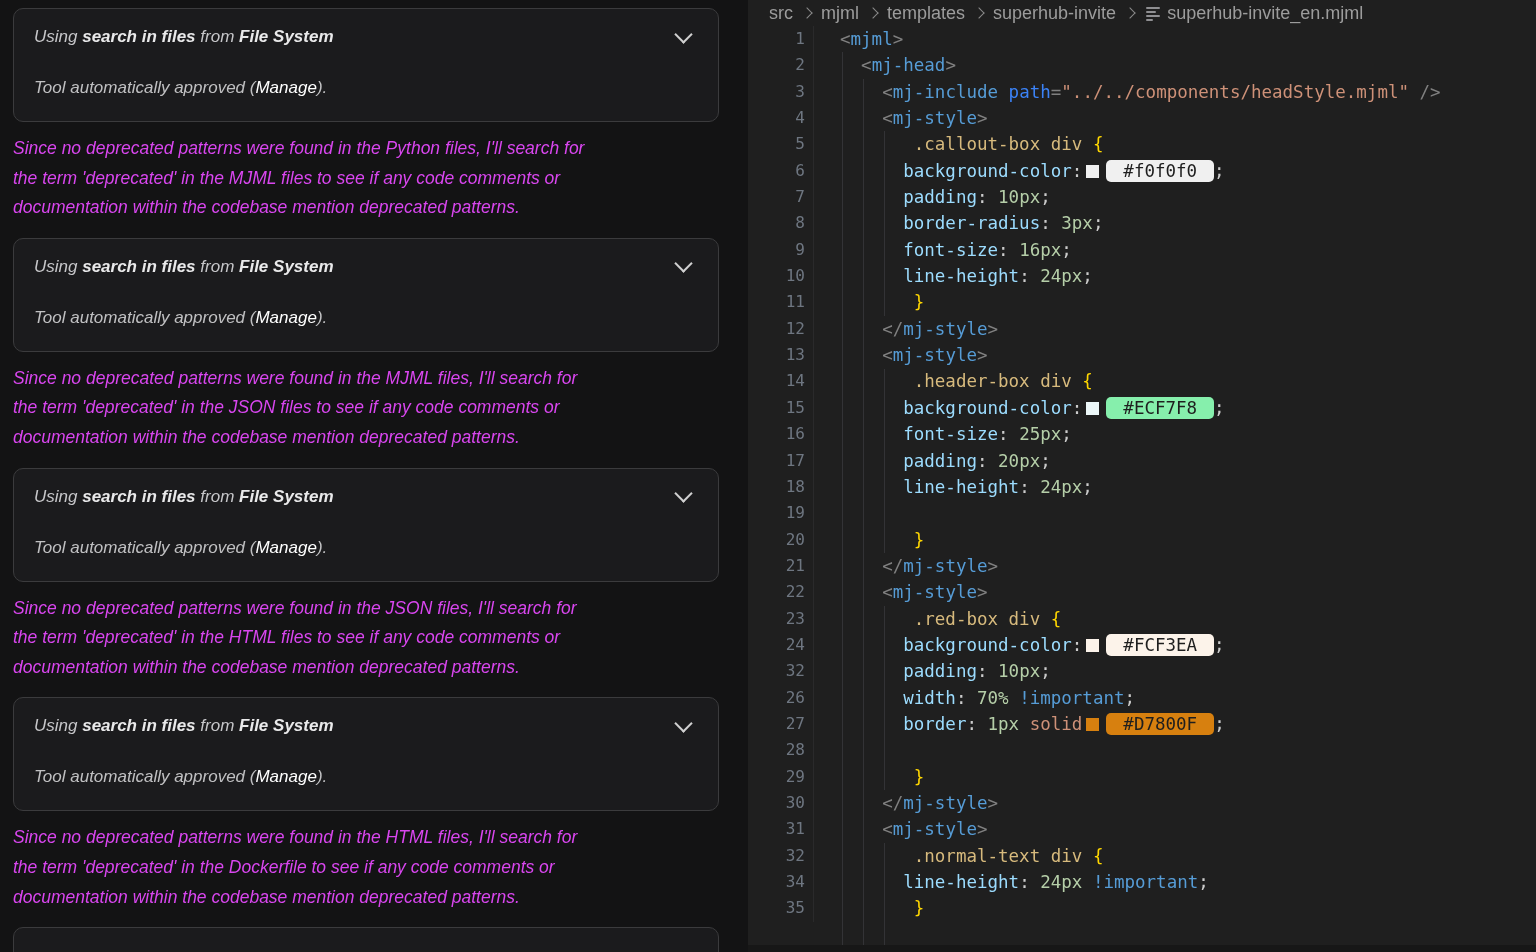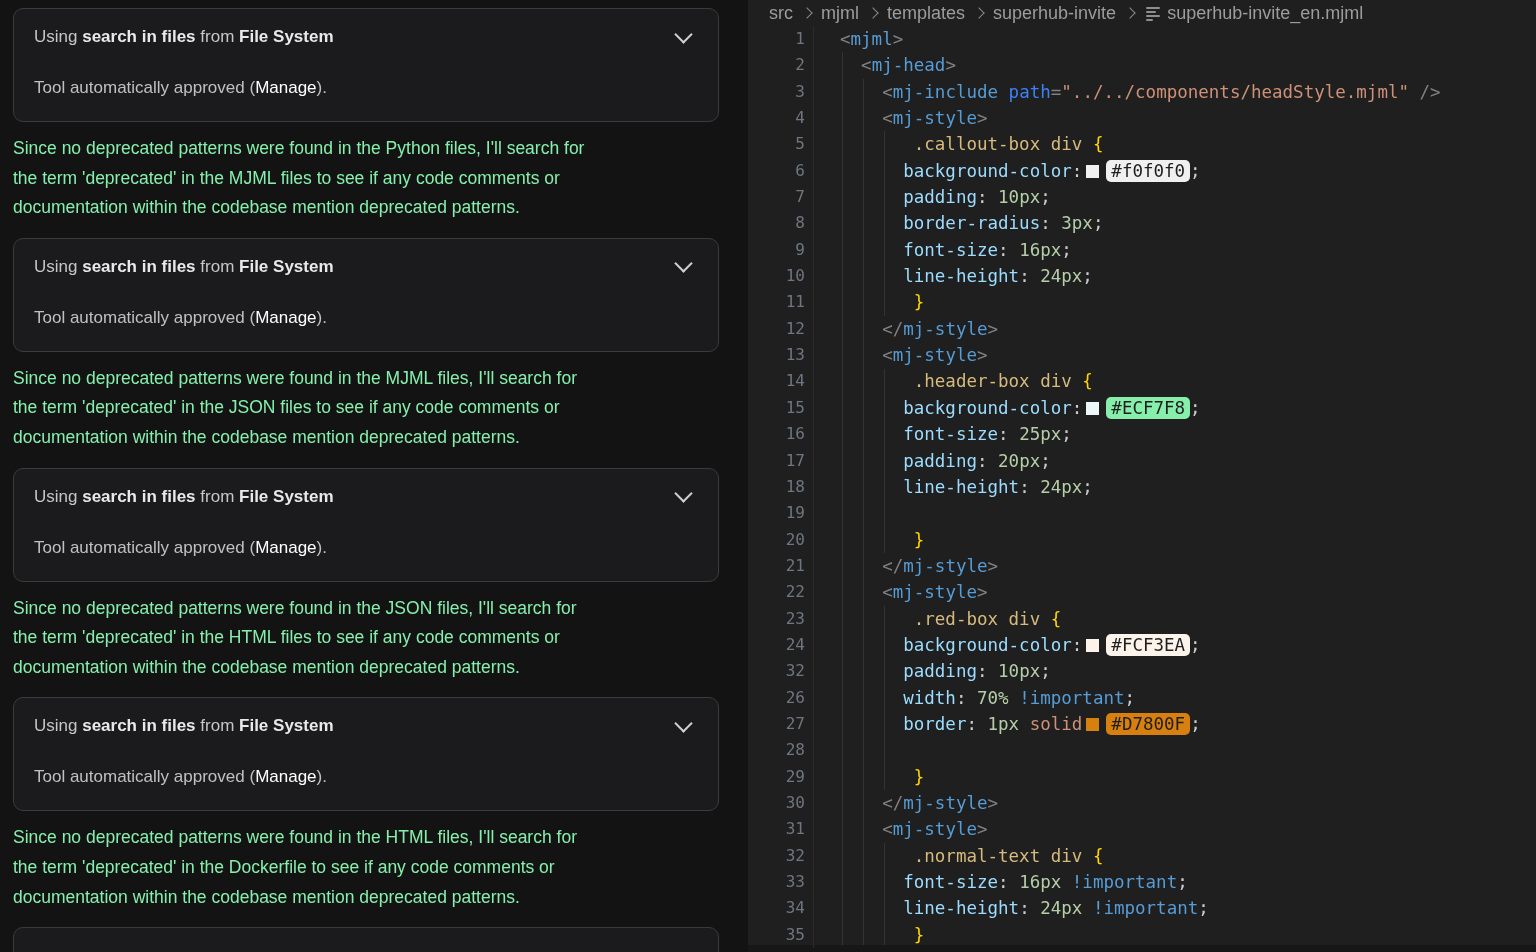--- a/index.html
+++ b/index.html
@@ -1,30 +1,30 @@
 <!DOCTYPE html>
 <html><head>
 <meta charset="utf-8">
 <style>
   html,body{margin:0;padding:0;background:#131314;}
   body{width:1536px;height:952px;overflow:hidden;display:flex;font-family:"Liberation Sans",sans-serif;}
 
   
-  .chat{width:748px;flex:none;box-sizing:border-box;padding:8px 0 0 13px;background:#131314;}
+  .chat{width:748px;flex:none;box-sizing:border-box;padding:8px 0 0 13px;background:#131314;font-style:italic;}
   .card{width:706px;height:114px;box-sizing:border-box;background:#1b1b1d;border:1px solid #3b3b3d;
         border-radius:10px;padding:17px 20px;}
   .card.partial{height:60px;}
   .card-head{display:flex;justify-content:space-between;align-items:center;
              font-size:17px;line-height:22px;color:#c6c6c9;}
   .card-head b{color:#e9e9ea;font-weight:700;}
   .chev{width:11px;height:11px;border-right:2px solid #d0d0d0;border-bottom:2px solid #d0d0d0;
         transform:rotate(45deg);margin:-6px 8px 0 0;flex:none;}
   .tool-line{margin-top:30px;font-size:17px;color:#c0c0c2;}
   .manage{color:#ffffff;cursor:pointer;}
-  .msg{width:724px;margin:12px 0 15px 0;font-size:17.5px;line-height:29.6px;color:#86efac;white-space:pre-line;}
+  .msg{width:724px;margin:12px 0 15px 0;font-size:17.5px;line-height:29.6px;color:#d946ef;white-space:pre-line;}
 
   
   .editor{flex:1;background:#1f1f1f;position:relative;overflow:hidden;}
   .breadcrumbs{height:26px;display:flex;align-items:center;padding-left:21px;
                font-size:18px;color:#9c9c9c;white-space:nowrap;}
   .bc-sep{width:7px;height:7px;border-top:1.6px solid #8a8a8a;border-right:1.6px solid #8a8a8a;
           transform:rotate(45deg);margin:0 10px;flex:none;}
   .file-icon{width:14px;height:14px;display:flex;flex-direction:column;justify-content:space-between;
              margin:1px 7px 0 2px;flex:none;}
   .file-icon i{display:block;height:2px;background:#8f8f92;border-radius:1px;}
@@ -37,21 +37,21 @@
   .guide{position:absolute;width:1px;background:#333336;z-index:0;}
   .line{display:flex;height:26.35px;line-height:26.35px;font-family:"DejaVu Sans Mono",monospace;
         font-size:17.5px;white-space:pre;position:relative;z-index:1;}
   .ln{width:57px;flex:none;text-align:right;color:#6e7681;font-size:16px;}
   .lc{margin-left:8px;border-left:1px solid #2a2a2b;padding-left:26px;}
 
   .pn{color:#808080;} .tag{color:#569cd6;} .attr{color:#3b82f6;} .str{color:#ce9178;}
   .sel{color:#d7ba7d;} .br{color:#ffd700;} .prop{color:#9cdcfe;} .pln{color:#cccccc;}
   .num{color:#b5cea8;} .kw{color:#569cd6;} .val{color:#ce9178;}
   .sw{display:inline-block;width:13px;height:13px;margin:0 7px 0 4px;vertical-align:-1px;}
-  .pill{border-radius:5px;padding:1px 5px;color:#1e1e1e;}
+  .pill{border-radius:5px;padding:1px 17px;color:#1e1e1e;}
 
   .hscroll-shadow{position:absolute;left:0;right:0;bottom:0;height:7px;background:#171717;}
 </style>
 </head>
 <body>
 
 <div class="chat">
 
   <div class="card">
     <div class="card-head">
@@ -147,21 +147,20 @@
         <div class="line"><span class="ln">23</span><span class="lc"><span class="pln">       </span><span class="sel">.red-box div</span><span class="pln"> </span><span class="br">{</span></span></div>
         <div class="line"><span class="ln">24</span><span class="lc"><span class="pln">      </span><span class="prop">background-color</span><span class="pln">:</span><span class="sw" style="background: rgb(252, 243, 234);"></span><span class="pill" style="background: rgb(252, 243, 234);">#FCF3EA</span><span class="pln">;</span></span></div>
         <div class="line"><span class="ln">32</span><span class="lc"><span class="pln">      </span><span class="prop">padding</span><span class="pln">: </span><span class="num">10px</span><span class="pln">;</span></span></div>
         <div class="line"><span class="ln">26</span><span class="lc"><span class="pln">      </span><span class="prop">width</span><span class="pln">: </span><span class="num">70%</span><span class="pln"> </span><span class="kw">!important</span><span class="pln">;</span></span></div>
         <div class="line"><span class="ln">27</span><span class="lc"><span class="pln">      </span><span class="prop">border</span><span class="pln">: </span><span class="num">1px</span><span class="pln"> </span><span class="val">solid</span><span class="sw" style="background: rgb(215, 128, 15);"></span><span class="pill" style="background: rgb(215, 128, 15);">#D7800F</span><span class="pln">;</span></span></div>
         <div class="line"><span class="ln">28</span><span class="lc"></span></div>
         <div class="line"><span class="ln">29</span><span class="lc"><span class="pln">       </span><span class="br">}</span></span></div>
         <div class="line"><span class="ln">30</span><span class="lc"><span class="pln">    </span><span class="pn">&lt;/</span><span class="tag">mj-style</span><span class="pn">&gt;</span></span></div>
         <div class="line"><span class="ln">31</span><span class="lc"><span class="pln">    </span><span class="pn">&lt;</span><span class="tag">mj-style</span><span class="pn">&gt;</span></span></div>
         <div class="line"><span class="ln">32</span><span class="lc"><span class="pln">       </span><span class="sel">.normal-text div</span><span class="pln"> </span><span class="br">{</span></span></div>
-        <div class="line"><span class="ln">33</span><span class="lc"><span class="pln">      </span><span class="prop">font-size</span><span class="pln">: </span><span class="num">16px</span><span class="pln"> </span><span class="kw">!important</span><span class="pln">;</span></span></div>
         <div class="line"><span class="ln">34</span><span class="lc"><span class="pln">      </span><span class="prop">line-height</span><span class="pln">: </span><span class="num">24px</span><span class="pln"> </span><span class="kw">!important</span><span class="pln">;</span></span></div>
         <div class="line"><span class="ln">35</span><span class="lc"><span class="pln">       </span><span class="br">}</span></span></div>
       </div>
   <div class="guide" style="left: 94px; top: 26.35px; height: 895.9px;"></div>
       <div class="guide" style="left: 115px; top: 52.7px; height: 869.55px;"></div>
       <div class="guide" style="left: 136px; top: 105.4px; height: 184.45px;"></div>
       <div class="guide" style="left: 136px; top: 342.55px; height: 184.45px;"></div>
       <div class="guide" style="left: 136px; top: 579.7px; height: 184.45px;"></div>
       <div class="guide" style="left: 136px; top: 816.85px; height: 105.4px;"></div>
     </div>

